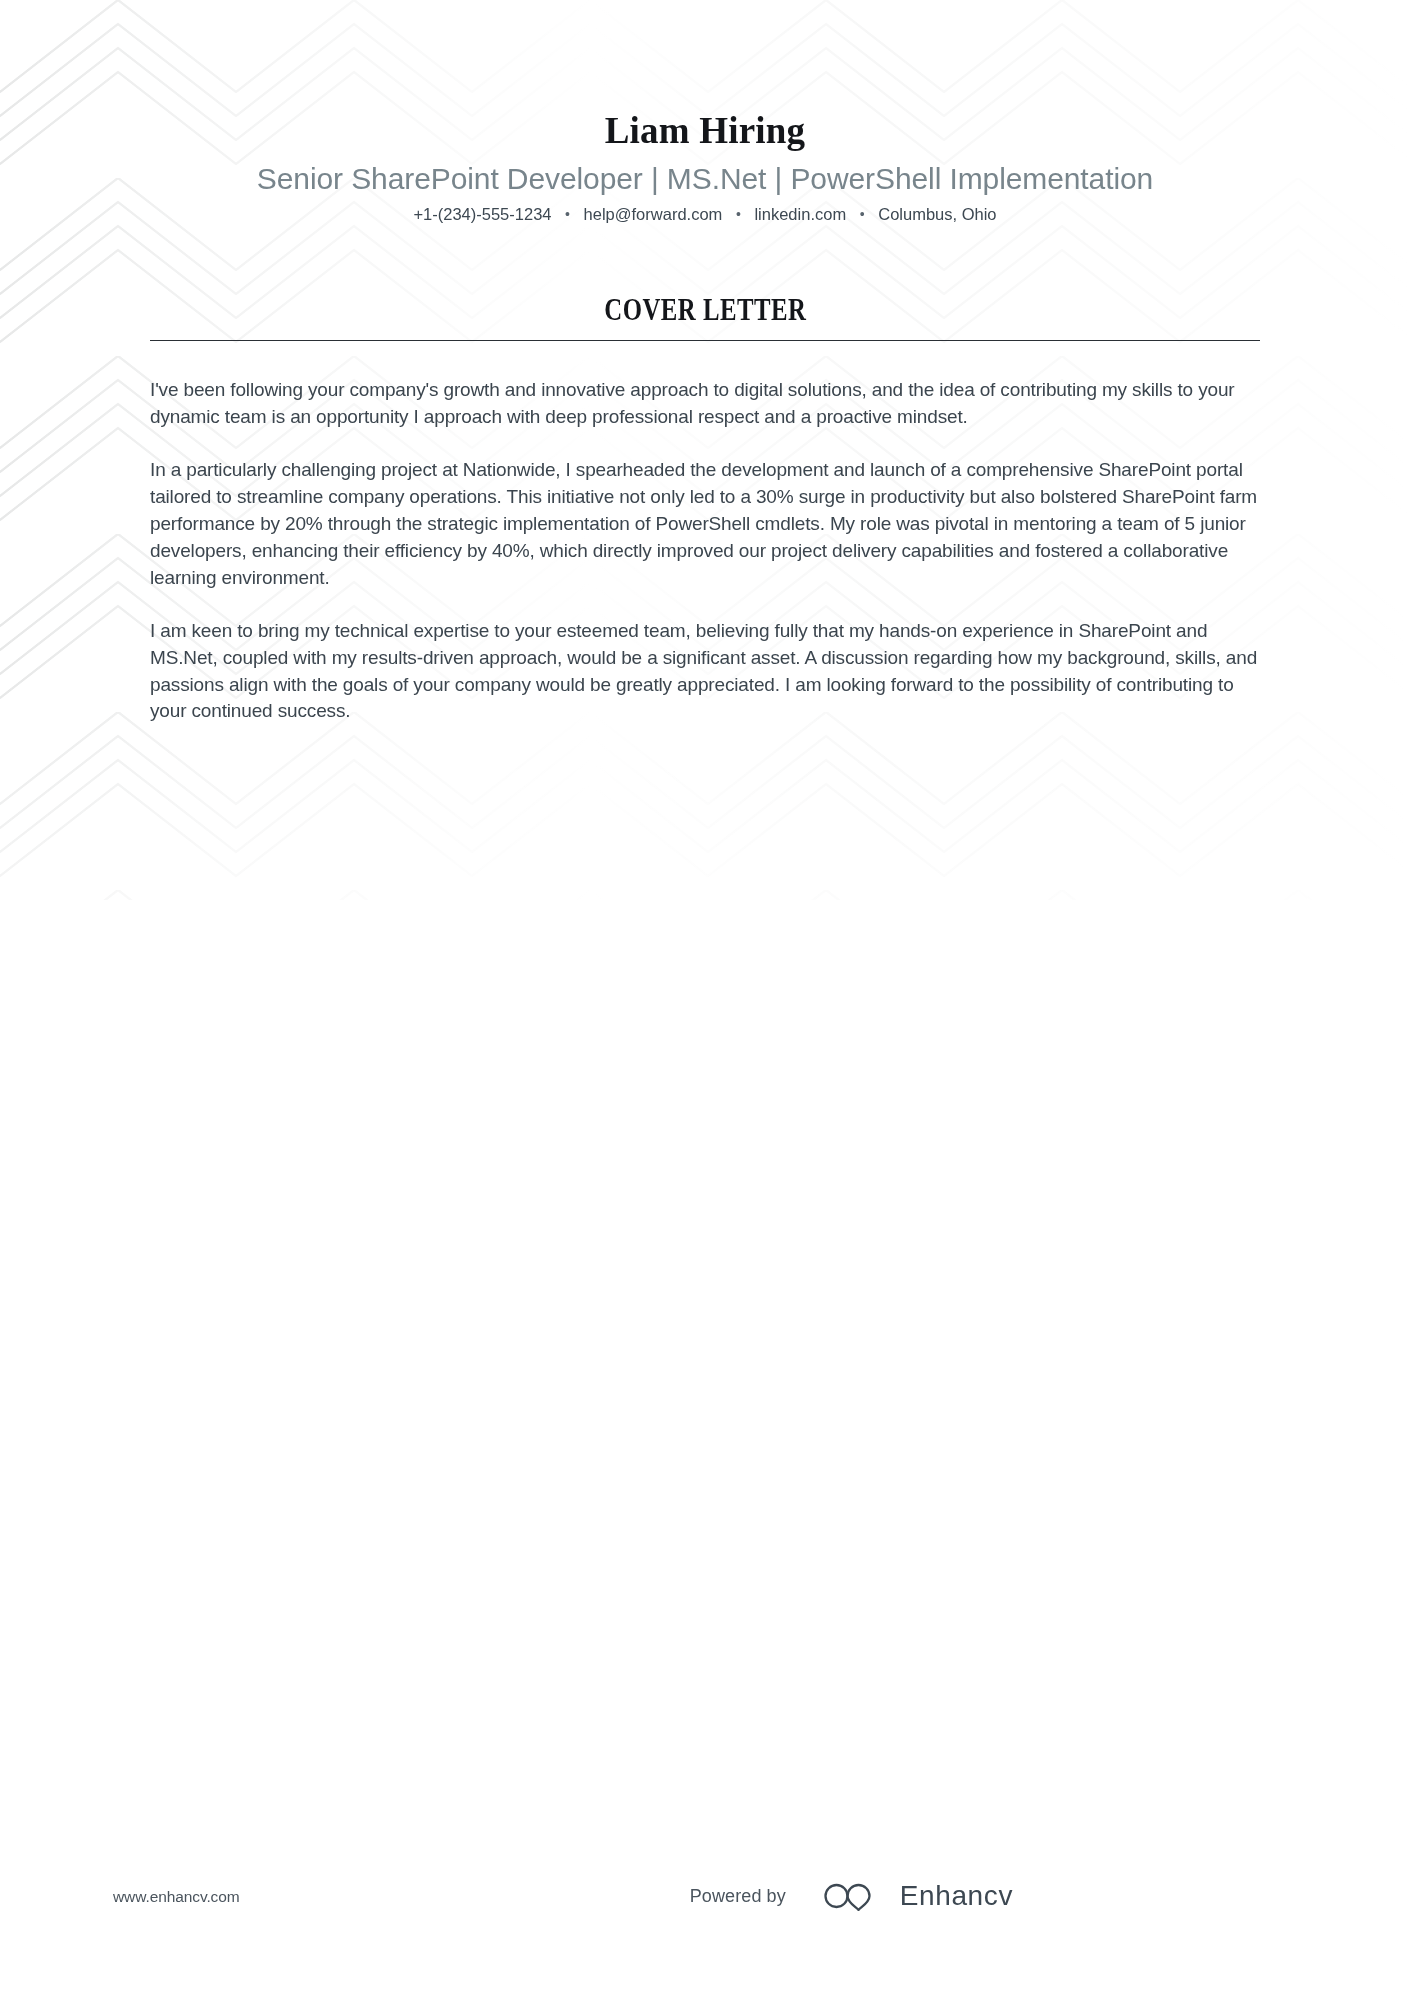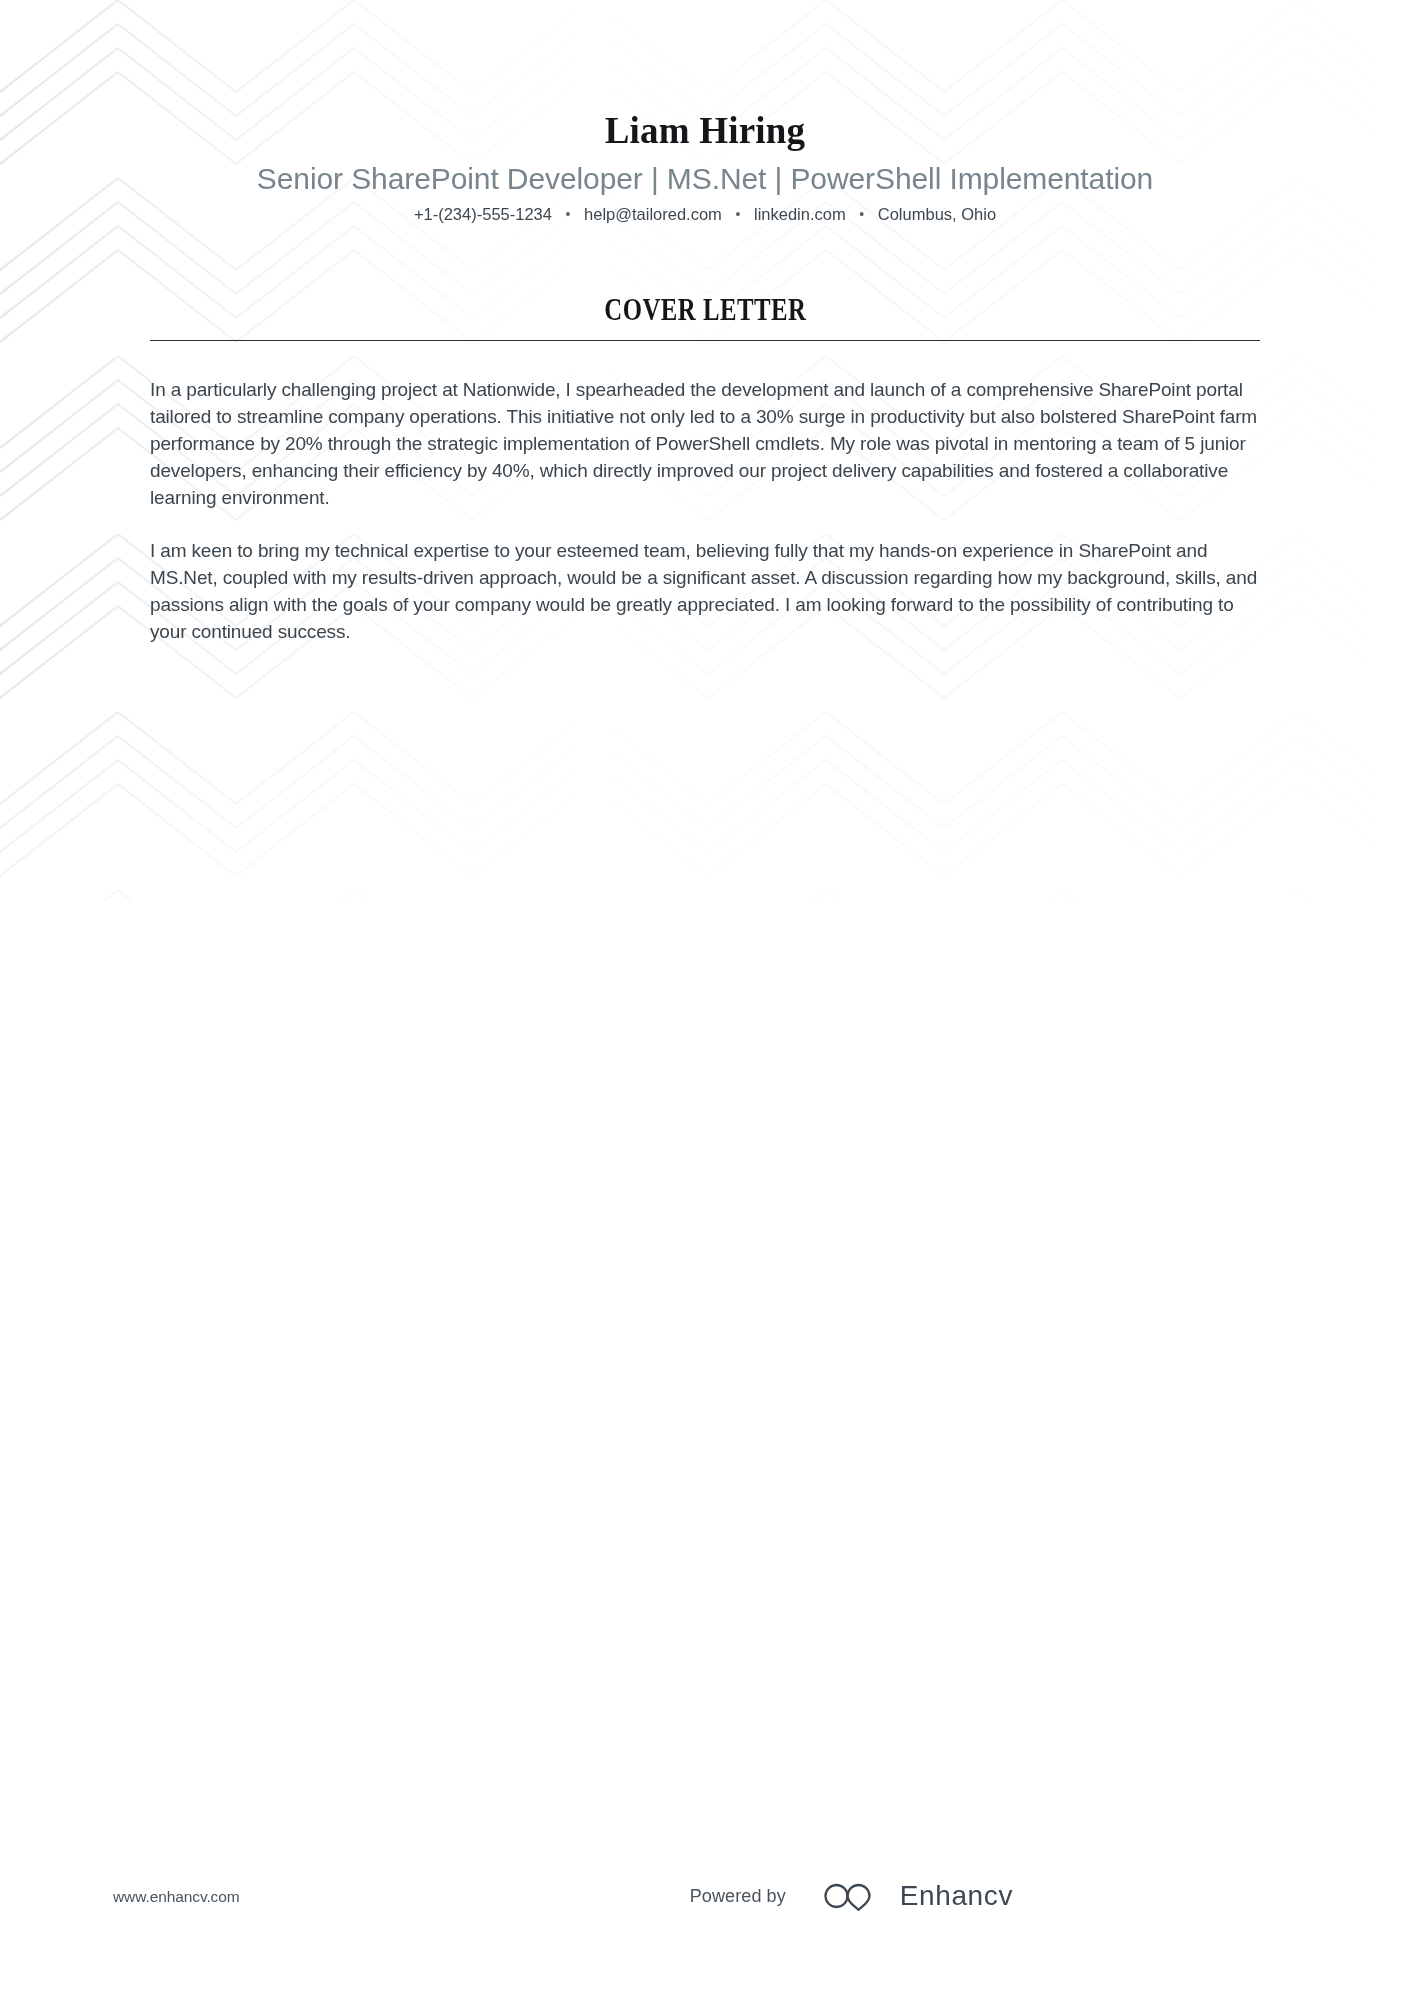--- a/index.html
+++ b/index.html
@@ -230,36 +230,37 @@
   </svg>
 
   <div id="content">
 
     <div class="header">
       <h1 class="name">Liam Hiring</h1>
       <div class="subtitle">Senior SharePoint Developer | MS.Net | PowerShell Implementation</div>
       <div class="contact-line">
         <span class="contact-item">+1-(234)-555-1234</span>
         <span class="contact-sep">•</span>
-        <span class="contact-item">help@tailored.com</span>
+        <span class="contact-item">help@forward.com</span>
         <span class="contact-sep">•</span>
         <span class="contact-item">linkedin.com</span>
         <span class="contact-sep">•</span>
         <span class="contact-item">Columbus, Ohio</span>
       </div>
     </div>
 
     <div class="section">
 
       <div class="section-title-wrap">
         <h2 class="section-title">COVER LETTER</h2>
       </div>
       <div class="rule"></div>
 
       <div class="letter-body">
+        <p>I've been following your company's growth and innovative approach to digital solutions, and the idea of contributing my skills to your dynamic team is an opportunity I approach with deep professional respect and a proactive mindset.</p>
         <p>In a particularly challenging project at Nationwide, I spearheaded the development and launch of a comprehensive SharePoint portal tailored to streamline company operations. This initiative not only led to a 30% surge in productivity but also bolstered SharePoint farm performance by 20% through the strategic implementation of PowerShell cmdlets. My role was pivotal in mentoring a team of 5 junior developers, enhancing their efficiency by 40%, which directly improved our project delivery capabilities and fostered a collaborative learning environment.</p>
         <p>I am keen to bring my technical expertise to your esteemed team, believing fully that my hands-on experience in SharePoint and MS.Net, coupled with my results-driven approach, would be a significant asset. A discussion regarding how my background, skills, and passions align with the goals of your company would be greatly appreciated. I am looking forward to the possibility of contributing to your continued success.</p>
       </div>
 
     </div>
   </div>
 
   <div class="footer">
     <div class="footer-url">www.enhancv.com</div>
     <div class="footer-brand">

